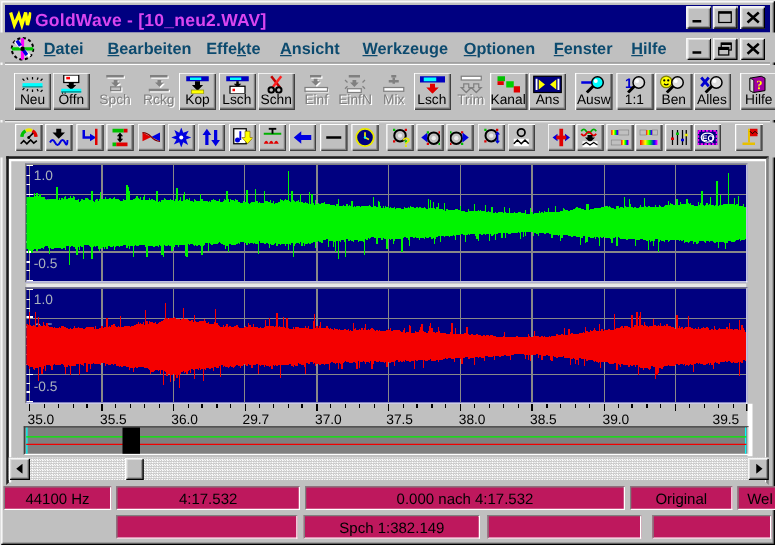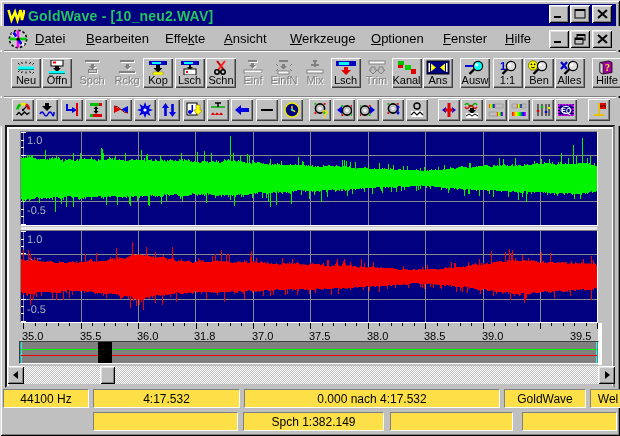--- a/index.html
+++ b/index.html
@@ -1,27 +1,27 @@
 <!DOCTYPE html>
 <html><head><meta charset="utf-8"><style>
 * { margin:0; padding:0; box-sizing:border-box; }
 body { width:620px; height:436px; position:relative; overflow:hidden;
   font-family:"Liberation Sans",sans-serif; background:#c0c0c0; }
 .abs { position:absolute; }
 #frame { position:absolute; inset:0; background:#c0c0c0;
   box-shadow: inset 1px 1px 0 #dfdfdf, inset -1px -1px 0 #000, inset 2px 2px 0 #fff, inset -2px -2px 0 #808080; }
 #title { position:absolute; left:4px; top:4px; width:612px; height:22px; background:#000080;
-  color:#22c55e; font-weight:bold; font-size:14px; }
+  color:#d946ef; font-weight:bold; font-size:14px; }
 #title .txt { position:absolute; left:24px; top:4px; letter-spacing:0.2px; }
 #title .ico { position:absolute; left:3px; top:4px; }
 .cbtn { position:absolute; width:20px; height:18px; top:1px; background:#c0c0c0;
   box-shadow: inset 1px 1px 0 #fff, inset -1px -1px 0 #000, inset 2px 2px 0 #dfdfdf, inset -2px -2px 0 #808080;
   display:flex; align-items:center; justify-content:center; }
 #menubar { position:absolute; left:0; top:26px; width:620px; height:24px; background:#c0c0c0; }
-.mi { position:absolute; top:5px; font-size:13px; color:#000000; }
+.mi { position:absolute; top:5px; font-size:13px; color:#0c4a6e;font-weight:bold; }
 .mi u { text-decoration:underline; }
 #mdiico { position:absolute; left:8px; top:3px; }
 .mbtn { position:absolute; width:20px; height:18px; top:4px; background:#c0c0c0;
   box-shadow: inset 1px 1px 0 #fff, inset -1px -1px 0 #000, inset 2px 2px 0 #dfdfdf, inset -2px -2px 0 #808080;
   display:flex; align-items:center; justify-content:center; }
 #sep1 { position:absolute; left:4px; top:50px; width:612px; height:2px;
   border-top:1px solid #808080; border-bottom:1px solid #fff; }
 #tb1 { position:absolute; left:0; top:52px; width:620px; height:44px; background:#c0c0c0; }
 .tbtn { position:absolute; top:6px; width:30px; height:30px; background:#c0c0c0;
   box-shadow: inset 1px 1px 0 #fff, inset -1px -1px 0 #404040, inset -2px -2px 0 #808080;
@@ -42,21 +42,21 @@
 .axlab { position:absolute; top:7px; font-size:11px; color:#000;text-align:center; }
 #overview { position:absolute; left:12px; top:214px; width:580px; height:23px; background:#808080;
   border:1px solid; border-color:#404040 #fff #fff #404040; }
 #hscroll { position:absolute; left:0; top:239px; width:608px; height:18px;
   background-image:conic-gradient(#fff 25%, #c0c0c0 0 50%, #fff 0 75%, #c0c0c0 0); background-size:2px 2px; }
 .sbb { position:absolute; top:0; width:17px; height:18px; background:#c0c0c0;
   box-shadow: inset 1px 1px 0 #fff, inset -1px -1px 0 #000, inset 2px 2px 0 #dfdfdf, inset -2px -2px 0 #808080;
   display:flex; align-items:center; justify-content:center; }
 .srow { position:absolute; left:0; width:620px; }
 .sfield { position:absolute; height:19px; border:1px solid; border-color:#808080 #fff #fff #808080;
-  font-size:12px; color:#000; text-align:center; line-height:18px; background:#fde047; }
+  font-size:12px; color:#000; text-align:center; line-height:18px; background:#be185d; }
 </style></head><body>
 <div id="frame"></div>
 <div id="title">
   <span class="ico"><svg width="18" height="16" viewBox="0 0 18 16">
         <path d="M1.5 2l3 10 3.5-8 2.5 8 3-10 1.5 10 2.5-10" stroke="#ffff00" stroke-width="2.6" fill="none" stroke-linejoin="miter"></path>
       </svg></span>
   <span class="txt">GoldWave - [10_neu2.WAV]</span>
   <div class="cbtn" style="left:545px">
       <svg width="12" height="10" viewBox="0 0 12 10">
         <rect x="1" y="7" width="7" height="2" fill="#000"></rect>
@@ -648,21 +648,21 @@
         <rect x="532" y="0" width="1" height="6" fill="#000"></rect>
         <rect x="543" y="0" width="1" height="3" fill="#000"></rect>
         <rect x="555" y="0" width="1" height="3" fill="#000"></rect>
         <rect x="566" y="0" width="1" height="3" fill="#000"></rect>
         <rect x="578" y="0" width="1" height="3" fill="#000"></rect>
         <rect x="589" y="0" width="1" height="6" fill="#000"></rect>
       </svg>
       <div class="axlab" style="left:14px">35.0</div>
       <div class="axlab" style="left:72px">35.5</div>
       <div class="axlab" style="left:129px">36.0</div>
-      <div class="axlab" style="left:186px">31.8</div>
+      <div class="axlab" style="left:186px">29.7</div>
       <div class="axlab" style="left:244px">37.0</div>
       <div class="axlab" style="left:301px">37.5</div>
       <div class="axlab" style="left:359px">38.0</div>
       <div class="axlab" style="left:416px">38.5</div>
       <div class="axlab" style="left:474px">39.0</div>
       <div class="axlab" style="left:562px">39.5</div>
     </div>
   <div class="abs" style="left:591px;top:196px;width:4px;height:42px;background:#fff"></div>
   <div id="overview">
     <div class="abs" style="left:1px;top:0;width:1px;height:21px;background:#00ffff"></div>
@@ -682,20 +682,20 @@
           <path d="M2 0l5 4-5 4z" fill="#000"></path>
         </svg>
       </div>
     <div class="sbb" style="left:93px;width:15px"></div>
   </div>
 </div>
 <div class="srow" style="top:389px;height:19px">
   <div class="sfield" style="left:3px;width:86px">44100 Hz</div>
   <div class="sfield" style="left:93px;width:147px">4:17.532</div>
   <div class="sfield" style="left:244px;width:256px">0.000 nach 4:17.532</div>
-  <div class="sfield" style="left:504px;width:82px">GoldWave</div>
+  <div class="sfield" style="left:504px;width:82px">Original</div>
   <div class="sfield" style="left:590px;width:36px">Wel</div>
 </div>
 <div class="srow" style="top:412px;height:19px">
   <div class="sfield" style="left:93px;width:145px"></div>
   <div class="sfield" style="left:243px;width:141px">Spch 1:382.149</div>
   <div class="sfield" style="left:390px;width:123px"></div>
   <div class="sfield" style="left:522px;width:95px"></div>
 </div>
 </body></html>

